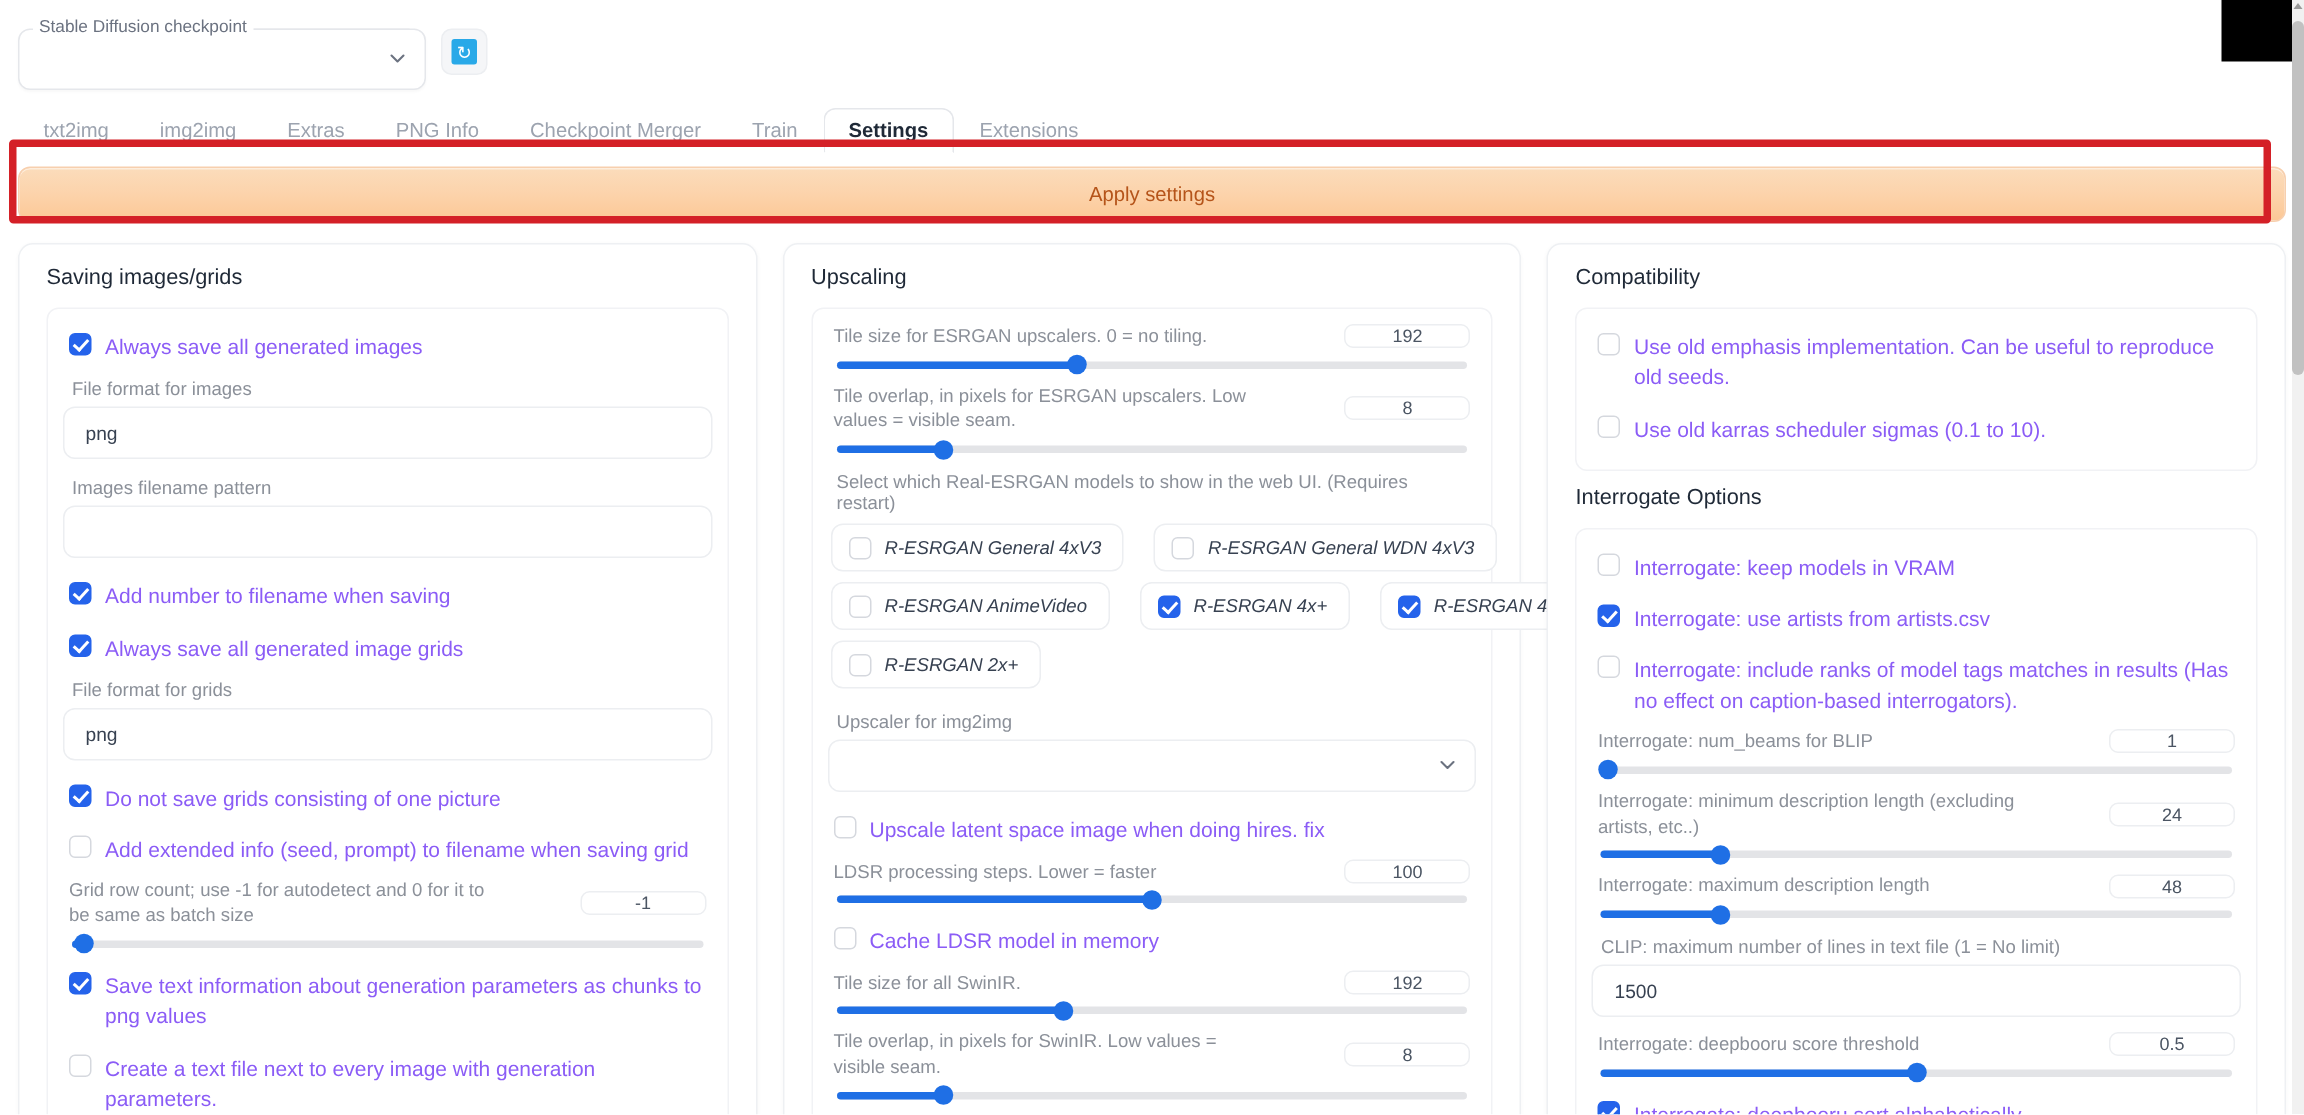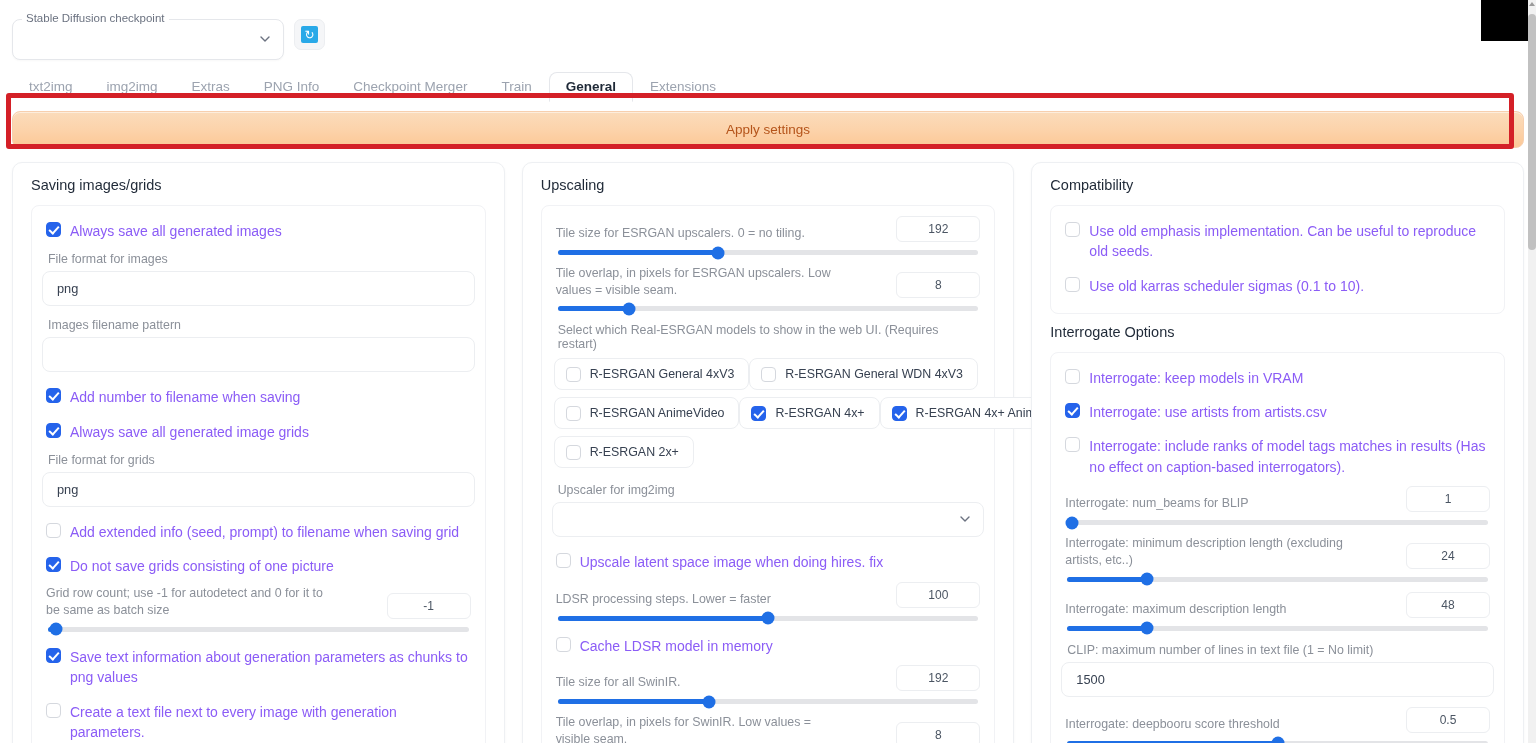--- a/index.html
+++ b/index.html
@@ -225,34 +225,34 @@
     padding: 0 14px;
     font-size: 12.8px;
     color: #374151;
     margin-bottom: 8px;
     position: relative;
     cursor: pointer;
   }
 
   .slider-block { padding: 2px 4px 8px 4px; }
   .slider-head {
-    display: flex; align-items: flex-end;
+    display: flex; align-items: center;
     justify-content: space-between;
     gap: 12px;
     margin-bottom: 8px;
   }
   .slider-label {
     font-size: 12.4px;
     color: #8b9099;
     line-height: 1.35;
     flex: 1 1 auto;
   }
   .num-box {
     width: 84px; min-width: 84px;
-    height: 26px;
+    height: 16px;
     border: 1px solid #eceef1;
     border-radius: 6px;
     background: #ffffff;
     display: flex; align-items: center; justify-content: center;
     font-size: 12px;
     color: #4b5563;
     cursor: text;
     margin-left: 46px;
   }
   .track {
@@ -273,21 +273,21 @@
     top: 50%;
     width: 13px; height: 13px;
     border-radius: 50%;
     background: #1f6fe5;
     transform: translate(-50%, -50%);
     cursor: grab;
   }
 
   
   .pill-rows { padding: 2px 2px 4px 2px; }
-  .pill-row { display: flex; gap: 0; margin-bottom: 7px; flex-wrap: nowrap; }
+  .pill-row { display: flex; gap: 20px; margin-bottom: 7px; flex-wrap: nowrap; font-style: italic; }
   .pill {
     display: inline-flex; align-items: center; gap: 9px;
     border: 1px solid #eceef1;
     border-radius: 8px;
     background: #ffffff;
     padding: 7px 14px 7px 11px;
     font-size: 12.4px;
     color: #374151;
     white-space: nowrap;
     cursor: pointer;
@@ -346,21 +346,21 @@
     </div>
   </div>
 
   <div class="tabs">
     <div class="tab">txt2img</div>
     <div class="tab">img2img</div>
     <div class="tab">Extras</div>
     <div class="tab">PNG Info</div>
     <div class="tab">Checkpoint Merger</div>
     <div class="tab">Train</div>
-    <div class="tab active">General</div>
+    <div class="tab active">Settings</div>
     <div class="tab">Extensions</div>
   </div>
 
   <div class="apply-wrap">
     <div class="apply-btn">Apply settings</div>
   </div>
   <div class="apply-outline"></div>
 
   <div class="cols">
 
@@ -387,27 +387,27 @@
 
           <div class="row-chk">
             <span class="cb on"></span>
             <span class="chk-label">Always save all generated image grids</span>
           </div>
 
           <div class="field-label">File format for grids</div>
           <div class="text-input">png</div>
 
           <div class="row-chk">
-            <span class="cb"></span>
-            <span class="chk-label">Add extended info (seed, prompt) to filename when saving grid</span>
-          </div>
-
-          <div class="row-chk">
             <span class="cb on"></span>
             <span class="chk-label">Do not save grids consisting of one picture</span>
+          </div>
+
+          <div class="row-chk">
+            <span class="cb"></span>
+            <span class="chk-label">Add extended info (seed, prompt) to filename when saving grid</span>
           </div>
 
 
           <div class="slider-block">
             <div class="slider-head">
               <span class="slider-label">Grid row count; use -1 for autodetect and 0 for it to be same as batch size</span>
               <span class="num-box">-1</span>
             </div>
             <div class="track">
               <div class="fill" style="width: 2%;"></div>

